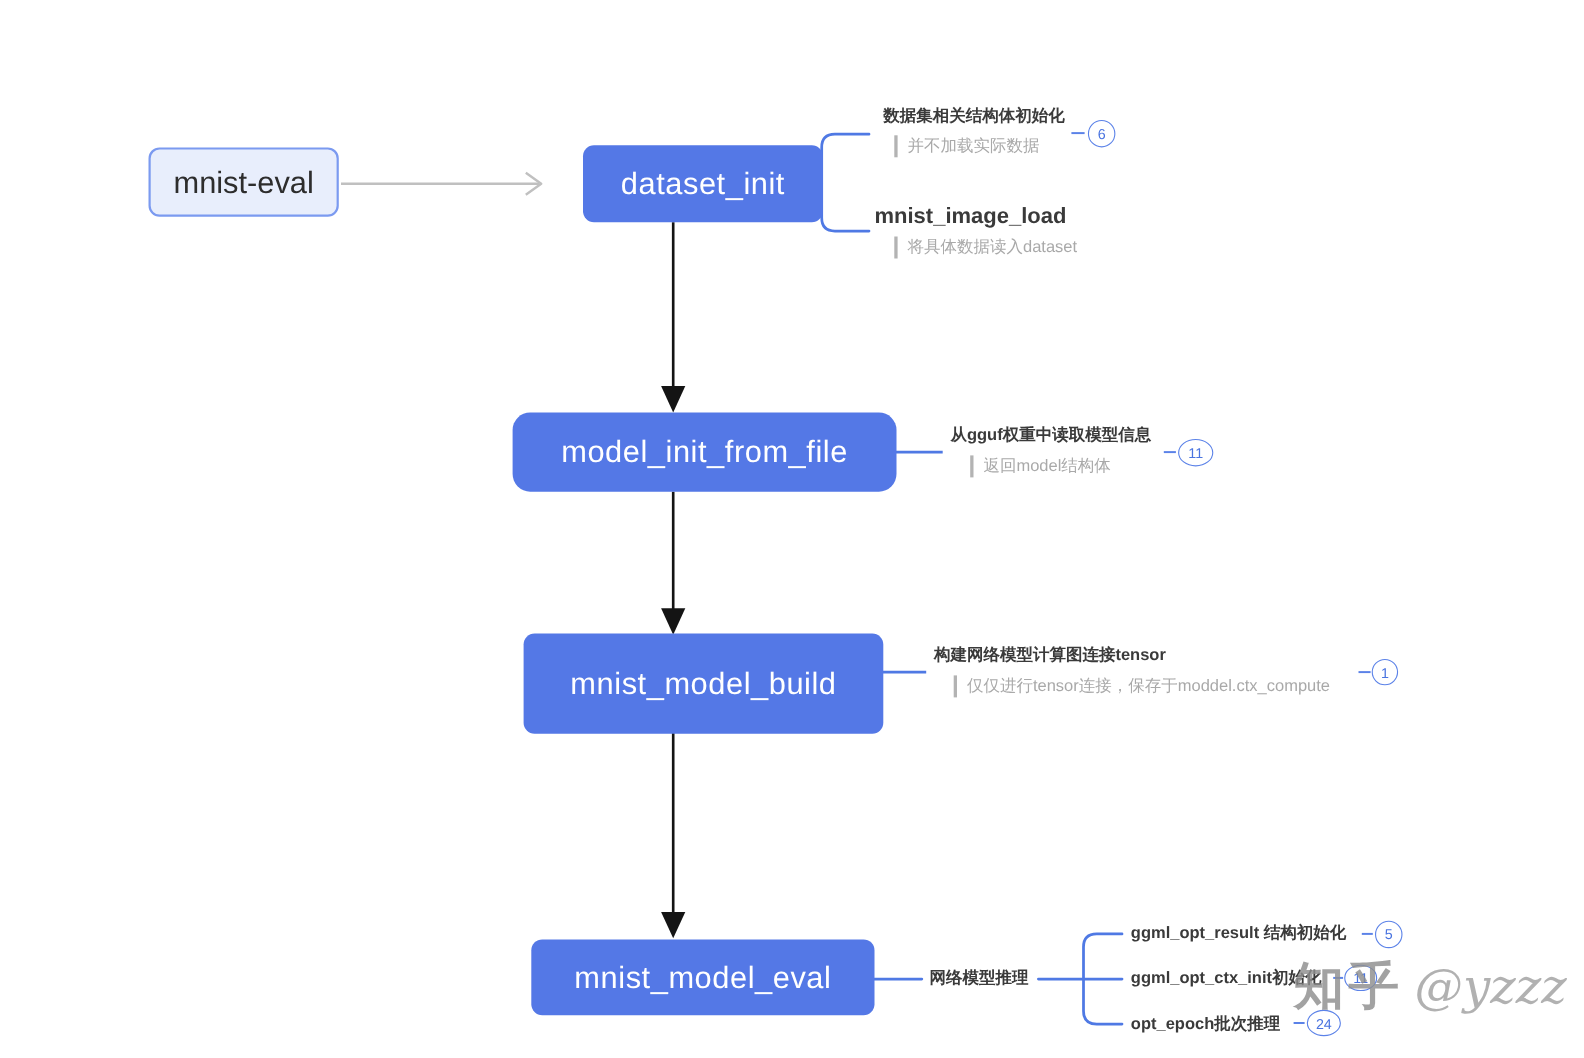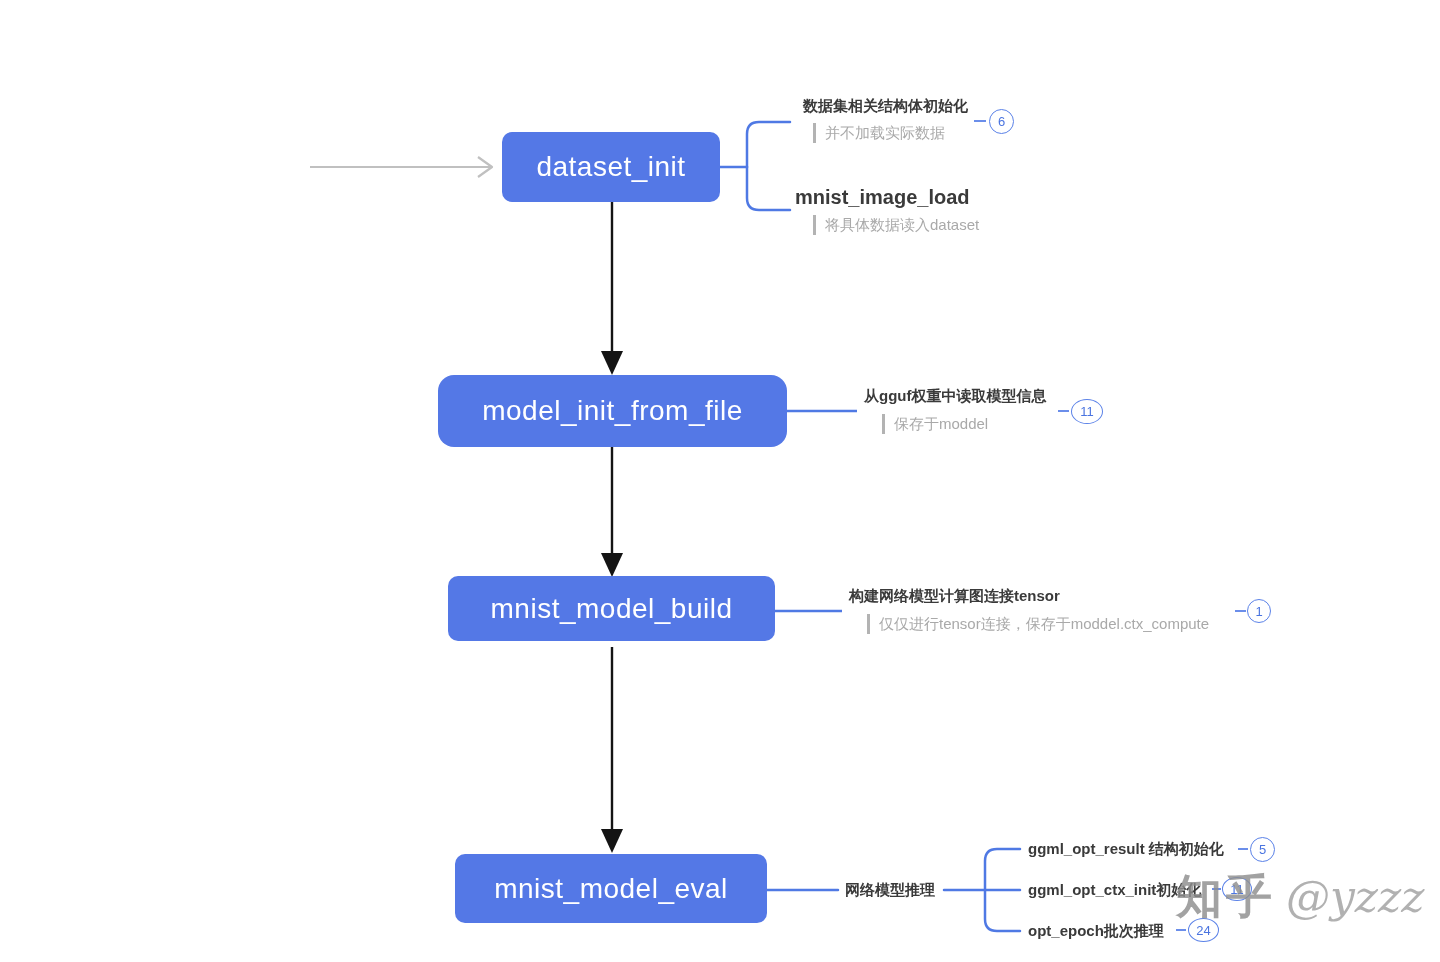--- a/index.html
+++ b/index.html
@@ -5,21 +5,21 @@
   html,body{margin:0;padding:0;background:#ffffff;}
   .canvas{
     position:relative;width:1440px;height:962px;overflow:hidden;
     font-family:"Liberation Sans","DejaVu Sans",sans-serif;background:#ffffff;
   }
   svg.wires{position:absolute;left:0;top:0;width:1440px;height:962px;pointer-events:none;}
   .node{
     position:absolute;display:flex;align-items:center;justify-content:center;
     border-radius:10px;box-sizing:border-box;white-space:nowrap;
   }
-  .node.blue{background:#5478e6;color:#ffffff;font-size:28px;font-weight:500;letter-spacing:.5px;}
+  .node.blue{background:#5478e6;color:#ffffff;font-size:28px;font-weight:500;letter-spacing:.5px;margin-left:28px;}
   .node.root{background:#e8eefc;border:2px solid #7b9af0;color:#2d2d2d;font-size:28px;font-weight:500;}
   .anno-title{
     position:absolute;font-size:15px;font-weight:600;color:#3a3a3a;white-space:nowrap;line-height:20px;
   }
   .anno-note{
     position:absolute;font-size:15px;font-weight:400;color:#a9a9a9;white-space:nowrap;line-height:20px;
     border-left:3px solid #b3b3b3;padding-left:9px;margin-left:16px;
   }
   .badge{
     position:absolute;display:flex;align-items:center;justify-content:center;
@@ -77,38 +77,39 @@
     <g stroke="#5b82e8" stroke-width="1.8" fill="none">
       <path d="M974 121 H986"></path>
       <path d="M1058 411 H1069"></path>
       <path d="M1235 611 H1246"></path>
       <path d="M1238 849 H1248"></path>
       <path d="M1212 889 H1221"></path>
       <path d="M1176 930 H1186"></path>
     </g>
   </svg>
 
+  <div class="node root" style="left:135px;top:134px;width:173px;height:63px;">mnist-eval</div>
 
   <div class="node blue" style="left:502px;top:132px;width:218px;height:70px;">dataset_init</div>
 
   <div class="node blue" style="left:438px;top:375px;width:349px;height:72px;border-radius:16px;">model_init_from_file</div>
 
-  <div class="node blue" style="left:448px;top:576px;width:327px;height:65px;">mnist_model_build</div>
+  <div class="node blue" style="left:448px;top:576px;width:327px;height:91px;">mnist_model_build</div>
 
   <div class="node blue" style="left:455px;top:854px;width:312px;height:69px;">mnist_model_eval</div>
 
   <div class="anno-title" style="left:803px;top:96px;">数据集相关结构体初始化</div>
   <div class="anno-note" style="left:797px;top:123px;">并不加载实际数据</div>
   <div class="badge" style="left:989px;top:109px;width:25px;height:25px;">6</div>
 
   <div class="anno-title" style="left:795px;top:187px;font-size:20px;">mnist_image_load</div>
   <div class="anno-note" style="left:797px;top:215px;">将具体数据读入dataset</div>
 
   <div class="anno-title" style="left:864px;top:386px;">从gguf权重中读取模型信息</div>
-  <div class="anno-note" style="left:866px;top:414px;">保存于moddel</div>
+  <div class="anno-note" style="left:866px;top:414px;">返回model结构体</div>
   <div class="badge" style="left:1071px;top:399px;width:32px;height:25px;">11</div>
 
   <div class="anno-title" style="left:849px;top:586px;">构建网络模型计算图连接tensor</div>
   <div class="anno-note" style="left:851px;top:614px;">仅仅进行tensor连接，保存于moddel.ctx_compute</div>
   <div class="badge" style="left:1247px;top:599px;width:24px;height:24px;">1</div>
 
   <div class="inline-label" style="left:845px;top:879px;">网络模型推理</div>
 
   <div class="child-label" style="left:1028px;top:838px;">ggml_opt_result 结构初始化</div>
   <div class="badge" style="left:1250px;top:837px;width:25px;height:25px;">5</div>

